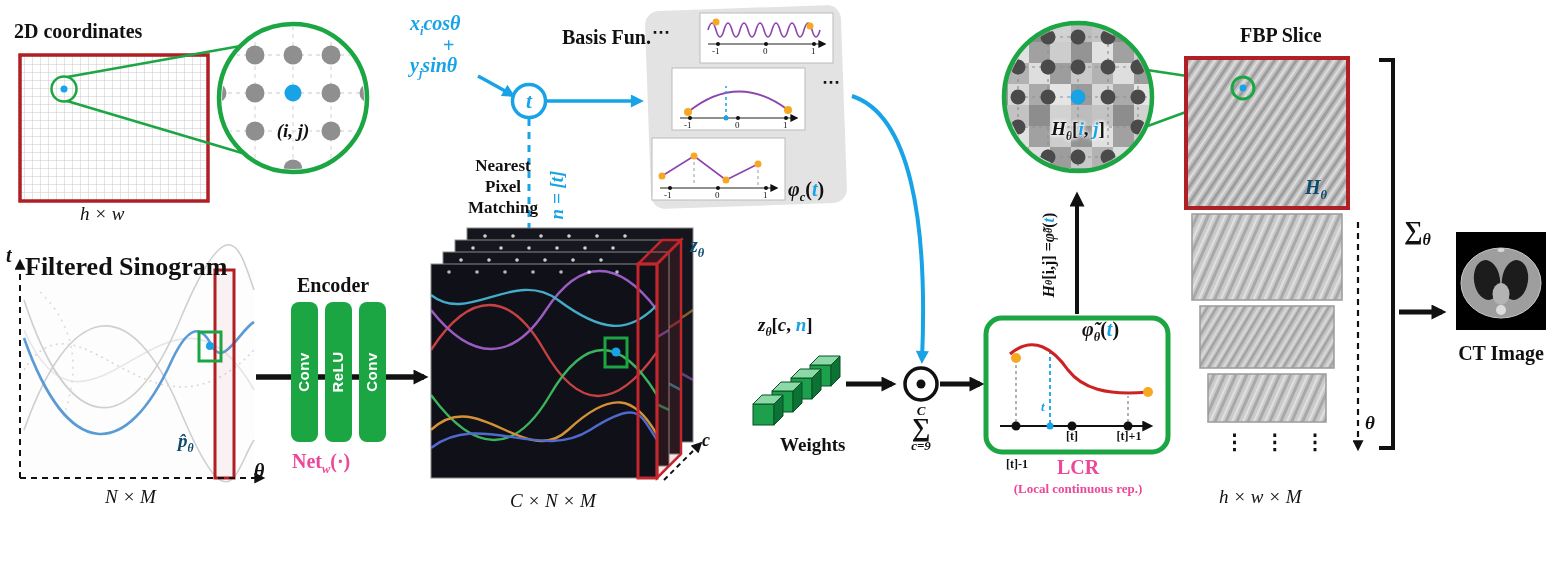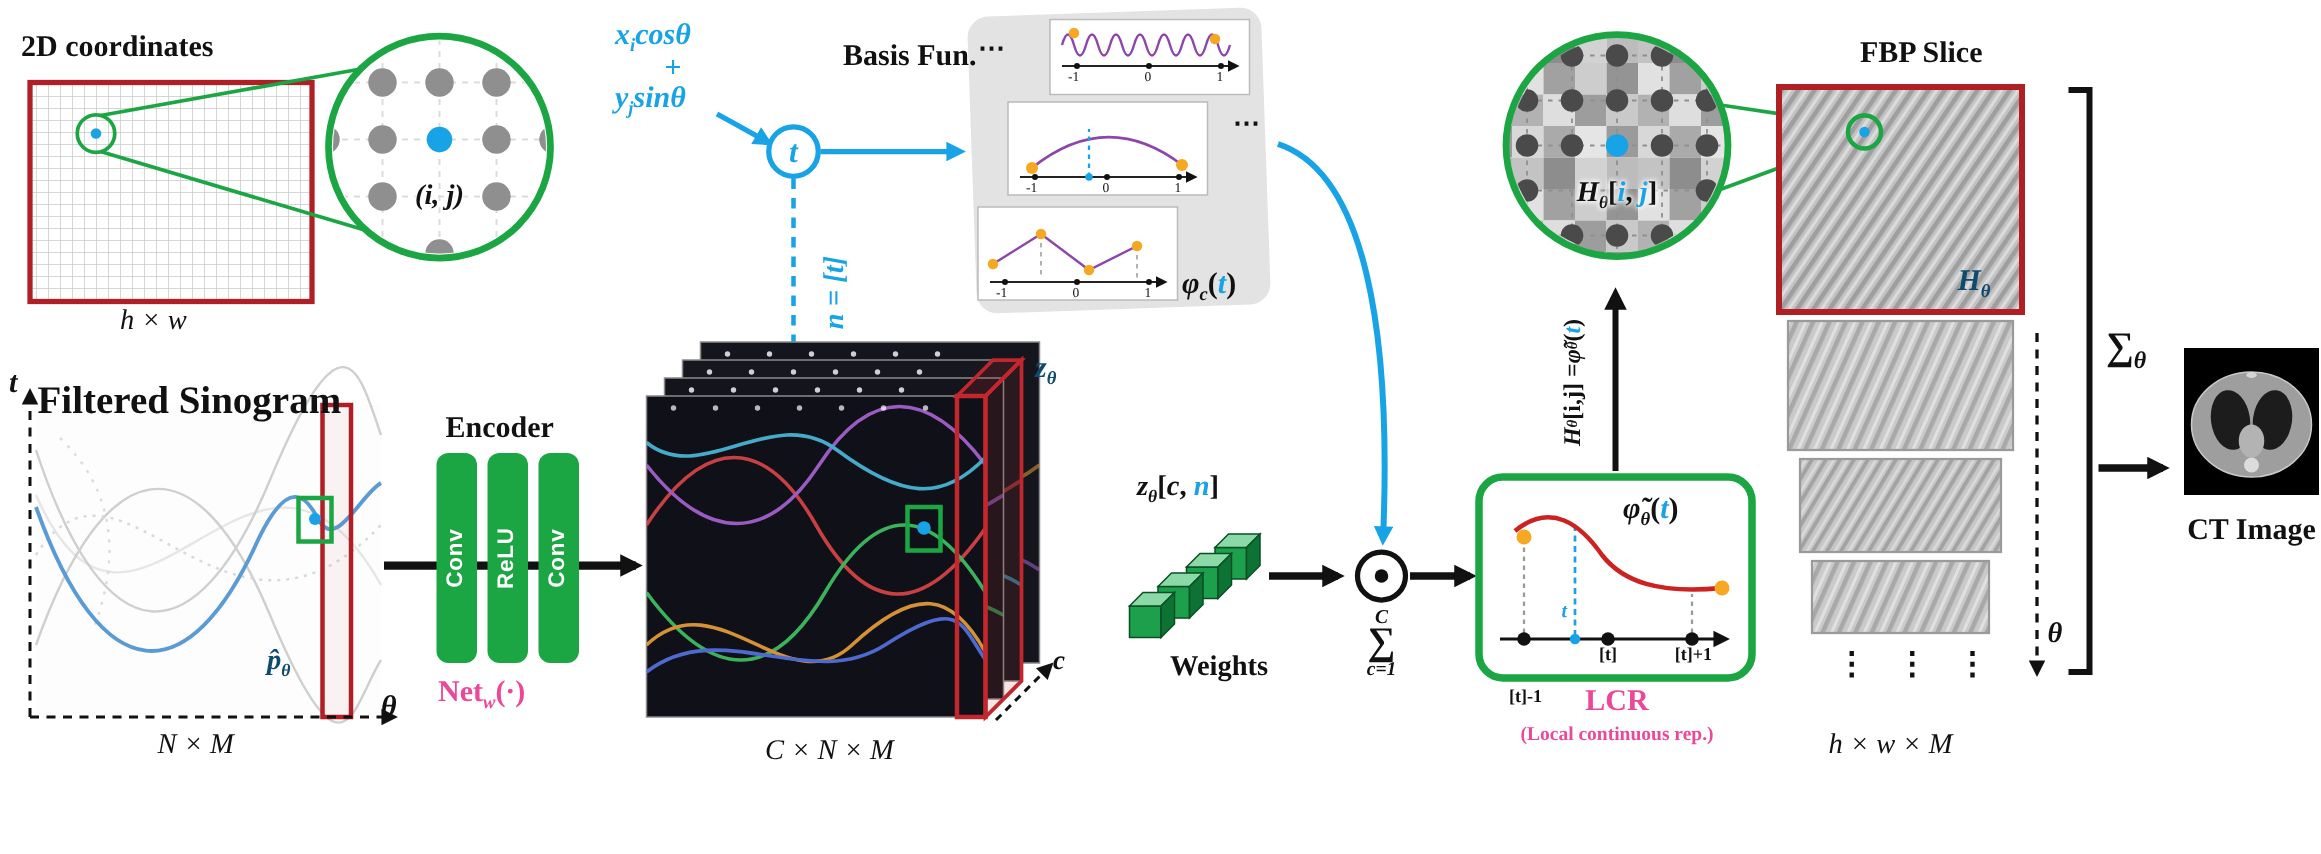--- a/index.html
+++ b/index.html
@@ -436,20 +436,25 @@
 <div class="lbl" style="left:811px;top:46px;font-size:9px;">1</div>
 <div class="lbl" style="left:684px;top:120px;font-size:9px;">-1</div>
 <div class="lbl" style="left:735px;top:120px;font-size:9px;">0</div>
 <div class="lbl" style="left:783px;top:120px;font-size:9px;">1</div>
 <div class="lbl" style="left:664px;top:190px;font-size:9px;">-1</div>
 <div class="lbl" style="left:715px;top:190px;font-size:9px;">0</div>
 <div class="lbl" style="left:763px;top:190px;font-size:9px;">1</div>
 
 <div class="lbl b" style="left:788px;top:178px;font-size:20px;"><span class="i">φ</span><sub class="i">c</sub><span>(</span><span class="cy i">t</span><span>)</span></div>
 
+<div class="lbl b ctr" style="left:455px;top:155px;width:96px;font-size:17px;line-height:21px;">
+  <div>Nearest</div>
+  <div>Pixel</div>
+  <div>Matching</div>
+</div>
 <div class="lbl b i cy vrot" style="left:517px;top:185px;width:80px;height:20px;font-size:19px;">n = [t]</div>
 
 <div class="lbl b i" style="left:6px;top:244px;font-size:20px;">t</div>
 <div class="lbl b" style="left:25px;top:252px;font-size:26px;">Filtered Sinogram</div>
 <div class="lbl b i rd" style="left:178px;top:430px;font-size:19px;"><span>p̂</span><sub>θ</sub></div>
 <div class="lbl b i" style="left:254px;top:460px;font-size:20px;">θ</div>
 <div class="lbl i" style="left:105px;top:486px;font-size:19px;">N × M</div>
 
 <div class="lbl b" style="left:297px;top:274px;font-size:20px;">Encoder</div>
 <div class="lbl vrot barlbl" style="left:239px;top:360px;width:130px;height:24px;">Conv</div>
@@ -460,24 +465,24 @@
 <div class="lbl b i rd" style="left:690px;top:234px;font-size:20px;"><span>z</span><sub>θ</sub></div>
 <div class="lbl b i" style="left:702px;top:430px;font-size:18px;">c</div>
 <div class="lbl i" style="left:510px;top:490px;font-size:19px;">C × N × M</div>
 
 <div class="lbl b" style="left:758px;top:314px;font-size:19px;"><span class="i">z</span><sub class="i">θ</sub><span>[</span><span class="i">c</span><span>, </span><span class="i cy">n</span><span>]</span></div>
 <div class="lbl b" style="left:780px;top:434px;font-size:19px;">Weights</div>
 
 <div class="lbl ctr" style="left:893px;top:404px;width:56px;line-height:1;">
   <div class="b i" style="font-size:13px;">C</div>
   <div class="b" style="font-size:26px;margin:-2px 0;">∑</div>
-  <div class="b i" style="font-size:13px;">c=1</div>
+  <div class="b i" style="font-size:13px;">c=9</div>
 </div>
 
-<div class="lbl b" style="left:1082px;top:328px;font-size:20px;text-align:right;"><span class="i">φ̃</span><sub class="i">θ</sub><span>(</span><span class="cy i">t</span><span>)</span></div>
+<div class="lbl b" style="left:1082px;top:318px;font-size:20px;text-align:right;"><span class="i">φ̃</span><sub class="i">θ</sub><span>(</span><span class="cy i">t</span><span>)</span></div>
 <div class="lbl b i cy" style="left:1041px;top:400px;font-size:13px;">t</div>
 <div class="lbl b ctr" style="left:1000px;top:430px;width:34px;font-size:12px;margin-top:28px;">[t]-1</div>
 <div class="lbl b ctr" style="left:1059px;top:430px;width:26px;font-size:12px;">[t]</div>
 <div class="lbl b ctr" style="left:1111px;top:430px;width:36px;font-size:12px;">[t]+1</div>
 <div class="lbl b gr ctr" style="left:1028px;top:456px;width:100px;font-size:20px;">LCR</div>
 <div class="lbl b gr ctr" style="left:995px;top:482px;width:166px;font-size:13px;">(Local continuous rep.)</div>
 
 <div class="lbl b vrot" style="left:959px;top:245px;width:180px;height:20px;font-size:16px;">
       <span class="i">H</span>
       <sub class="i">θ</sub>

